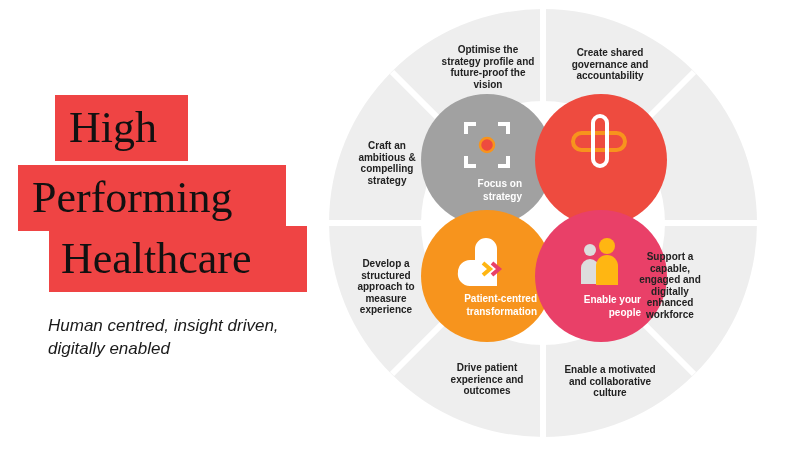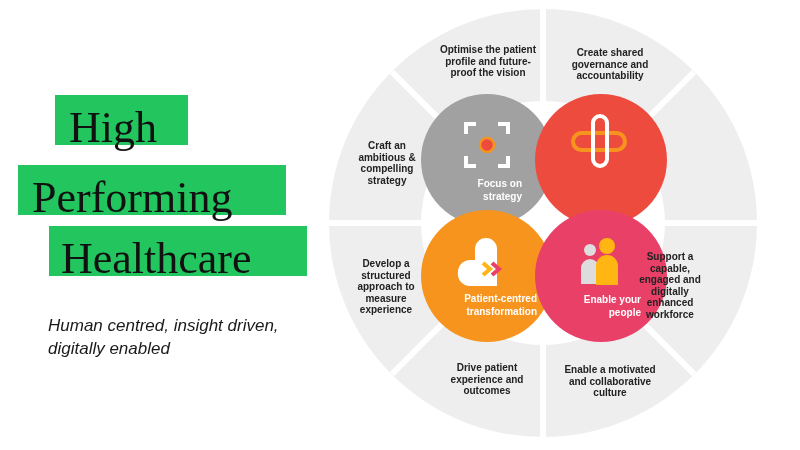--- a/index.html
+++ b/index.html
@@ -1,23 +1,23 @@
 <!DOCTYPE html>
 <html><head>
 <meta charset="utf-8">
 <style>
   * { box-sizing: border-box; margin: 0; padding: 0; }
   html, body { width: 800px; height: 450px; overflow: hidden; background: #ffffff; }
   body { position: relative; font-family: "Liberation Sans", sans-serif; }
 
   .title-block { position: absolute; left: 0; top: 0; width: 330px; height: 450px; }
   .title-line {
-    position: absolute; background: #22c55e; color: #111;
+    position: absolute; background: #ef4444; color: #111;
     font-family: "Liberation Serif", "DejaVu Serif", serif;
-    font-size: 44px; line-height: 66px; height: 50px; white-space: nowrap;
+    font-size: 44px; line-height: 66px; height: 66px; white-space: nowrap;
   }
   .title-line.l1 { left: 55px; top: 95px; width: 133px; padding-left: 14px; }
   .title-line.l2 { left: 18px; top: 165px; width: 268px; padding-left: 14px; }
   .title-line.l3 { left: 49px; top: 226px; width: 258px; padding-left: 12px; }
   .subtitle {
     position: absolute; left: 48px; top: 314px; width: 280px;
     font-size: 17px; line-height: 23px; color: #1a1a1a; font-style: italic;
   }
 
   .wheel { position: absolute; left: 0; top: 0; width: 800px; height: 450px; }
@@ -81,21 +81,21 @@
 
     <g>
       <circle cx="590" cy="250" r="6" fill="#DDDDDD"></circle>
       <path d="M581 284 v-16 a9 9 0 0 1 18 0 v16 z" fill="#DDDDDD"></path>
       <circle cx="607" cy="246" r="8" fill="#FFB612"></circle>
       <path d="M596 285 v-19 a11 11 0 0 1 22 0 v19 z" fill="#FFB612"></path>
     </g>
   </svg>
 
   
-  <div class="seg-text" style="left:438px; top:44px; width:100px;">Optimise the patient profile and future-proof the vision</div>
+  <div class="seg-text" style="left:438px; top:44px; width:100px;">Optimise the strategy profile and future-proof the vision</div>
   <div class="seg-text" style="left:562px; top:47px; width:96px;">Create shared governance and accountability</div>
   <div class="seg-text" style="left:634px; top:251px; width:72px;">Support a capable, engaged and digitally enhanced workforce</div>
   <div class="seg-text" style="left:560px; top:364px; width:100px;">Enable a motivated and collaborative culture</div>
   <div class="seg-text" style="left:442px; top:362px; width:90px;">Drive patient experience and outcomes</div>
   <div class="seg-text" style="left:354px; top:258px; width:64px;">Develop a structured approach to measure experience</div>
   <div class="seg-text" style="left:352px; top:140px; width:70px;">Craft an ambitious &amp; compelling strategy</div>
 
   
   <div class="circle-label" style="left:452px; top:178px; width:70px;">Focus on strategy</div>
   <div class="circle-label" style="left:437px; top:293px; width:100px;">Patient-centred transformation</div>

